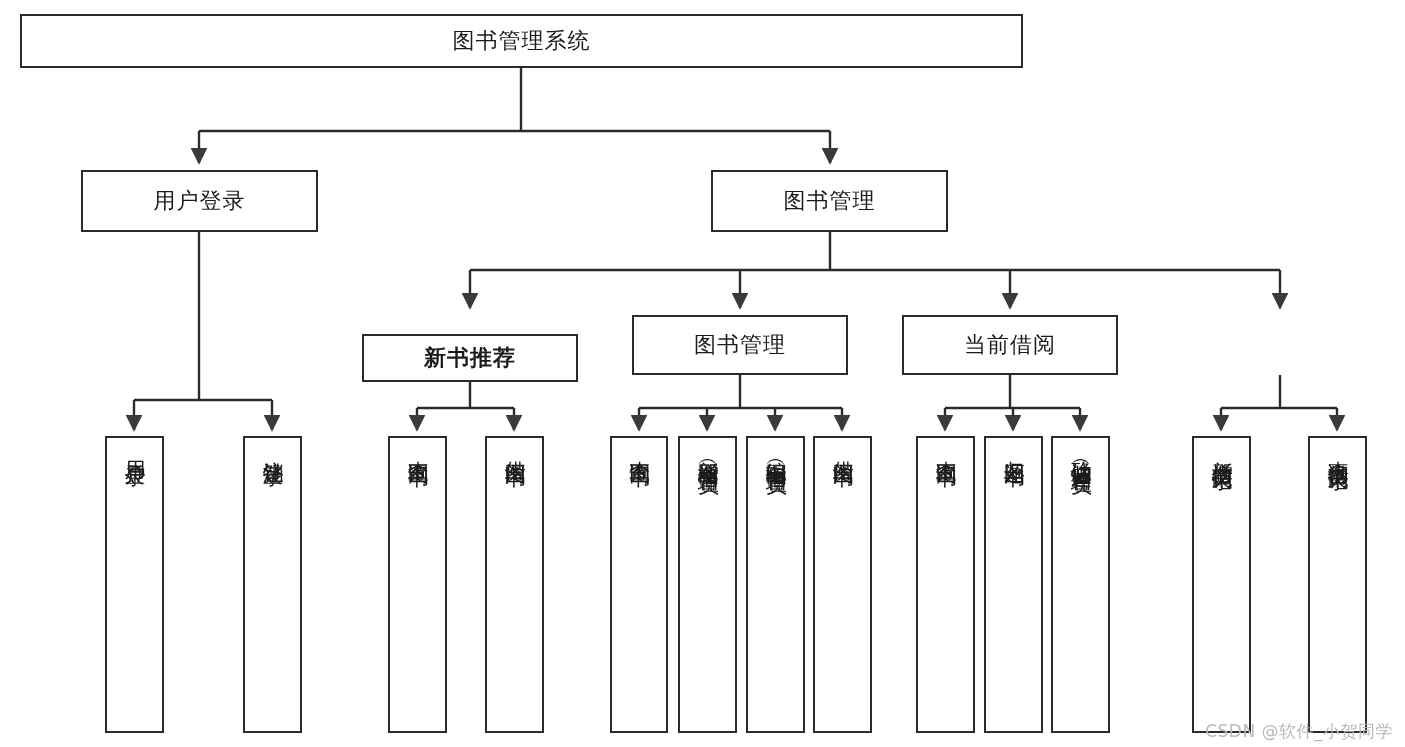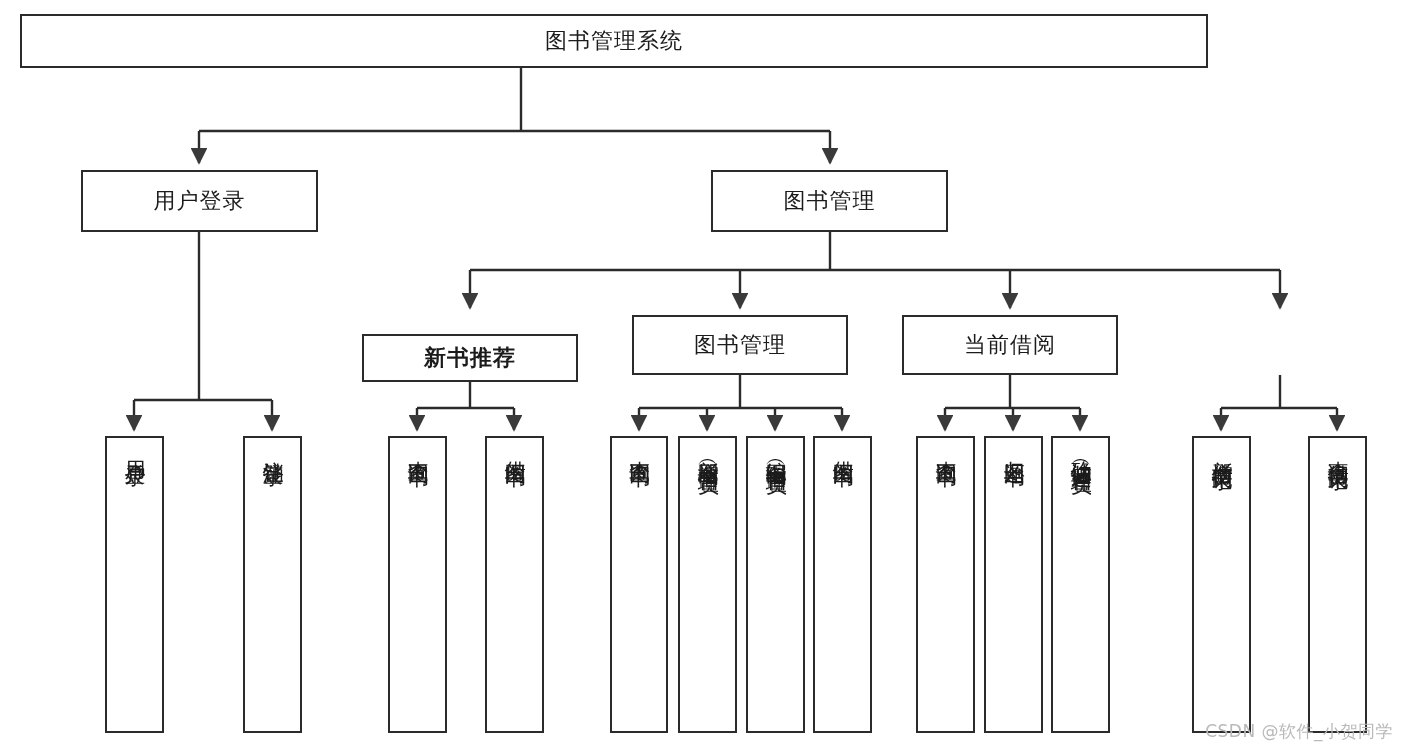--- a/index.html
+++ b/index.html
@@ -110,21 +110,21 @@
       <path d="M 1013 408 L 1013 430" marker-end="url(#arrow)"></path>
       <path d="M 1080 408 L 1080 430" marker-end="url(#arrow)"></path>
 
       <path d="M 1280 375 L 1280 408"></path>
       <path d="M 1221 408 L 1337 408"></path>
       <path d="M 1221 408 L 1221 430" marker-end="url(#arrow)"></path>
       <path d="M 1337 408 L 1337 430" marker-end="url(#arrow)"></path>
     </g>
   </svg>
 
-  <div class="node h" style="left:20px; top:14px; width:1188px; height:54px;">
+  <div class="node h" style="left:20px; top:14px; width:1003px; height:54px;">
     <span>图书管理系统</span>
   </div>
 
   <div class="node h" style="left:81px; top:170px; width:237px; height:62px;">
     <span>用户登录</span>
   </div>
   <div class="node h" style="left:711px; top:170px; width:237px; height:62px;">
     <span>图书管理</span>
   </div>
 

